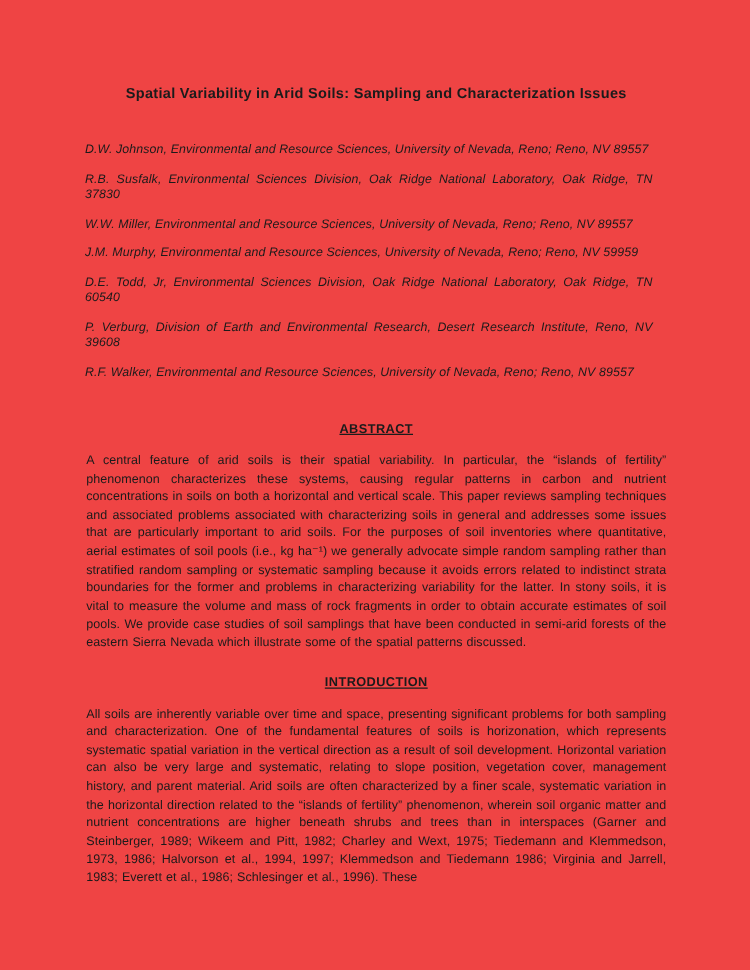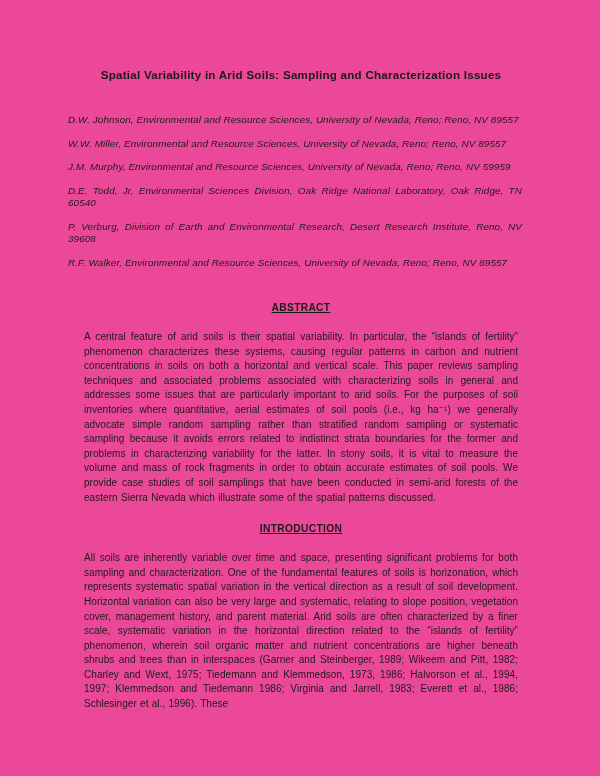--- a/index.html
+++ b/index.html
@@ -4,21 +4,21 @@
 <style>
   html, body {
     margin: 0;
     padding: 0;
     background: #ffffff;
   }
   .page {
     position: relative;
     width: 600px;
     height: 776px;
-    background: #ec4899;
+    background: #ef4444;
     color: #1b1b1b;
     font-family: "Liberation Sans", "DejaVu Sans", sans-serif;
     box-sizing: border-box;
     padding: 68px 66px 0 68px;
     overflow: hidden;
   }
   .paper-title {
     font-size: 11.6px;
     font-weight: bold;
     text-align: center;
@@ -49,34 +49,35 @@
   .heading-abstract {
     margin-top: 33px;
   }
   .heading-introduction {
     margin-top: 18px;
   }
   .section-body {
     font-size: 10px;
     line-height: 14.6px;
     text-align: justify;
-    margin: 16px;
+    margin: 1px;
     letter-spacing: 0.05px;
     word-spacing: 0.4px;
   }
 </style>
 </head>
 <body>
 
 <div class="page">
 
   <h1 class="paper-title">Spatial Variability in Arid Soils: Sampling and Characterization Issues</h1>
 
   <div class="authors">
     <p class="author-line">D.W. Johnson, Environmental and Resource Sciences, University of Nevada, Reno; Reno, NV 89557</p>
+    <p class="author-line">R.B. Susfalk, Environmental Sciences Division, Oak Ridge National Laboratory, Oak Ridge, TN 37830</p>
     <p class="author-line">W.W. Miller, Environmental and Resource Sciences, University of Nevada, Reno; Reno, NV 89557</p>
     <p class="author-line">J.M. Murphy, Environmental and Resource Sciences, University of Nevada, Reno; Reno, NV 59959</p>
     <p class="author-line">D.E. Todd, Jr, Environmental Sciences Division, Oak Ridge National Laboratory, Oak Ridge, TN 60540</p>
     <p class="author-line">P. Verburg, Division of Earth and Environmental Research, Desert Research Institute, Reno, NV 39608</p>
     <p class="author-line">R.F. Walker, Environmental and Resource Sciences, University of Nevada, Reno; Reno, NV 89557</p>
   </div>
 
   <section>
     <h2 class="section-heading heading-abstract">ABSTRACT</h2>
     <p class="section-body">A central feature of arid soils is their spatial variability. In particular, the “islands of fertility” phenomenon characterizes these systems, causing regular patterns in carbon and nutrient concentrations in soils on both a horizontal and vertical scale. This paper reviews sampling techniques and associated problems associated with characterizing soils in general and addresses some issues that are particularly important to arid soils. For the purposes of soil inventories where quantitative, aerial estimates of soil pools (i.e., kg ha⁻¹) we generally advocate simple random sampling rather than stratified random sampling or systematic sampling because it avoids errors related to indistinct strata boundaries for the former and problems in characterizing variability for the latter. In stony soils, it is vital to measure the volume and mass of rock fragments in order to obtain accurate estimates of soil pools. We provide case studies of soil samplings that have been conducted in semi-arid forests of the eastern Sierra Nevada which illustrate some of the spatial patterns discussed.</p>

